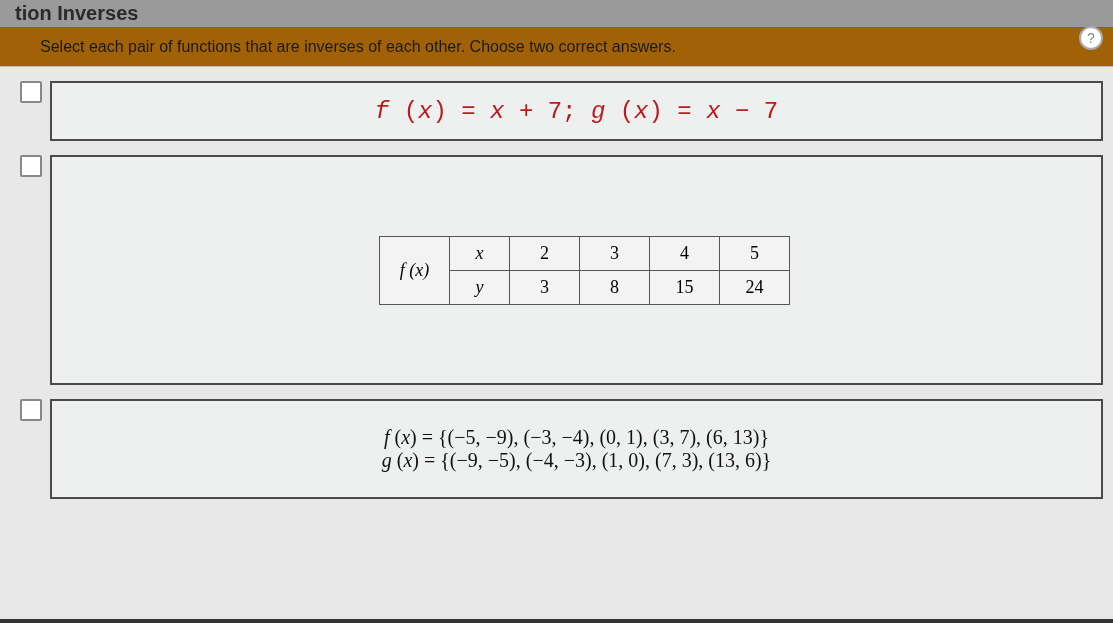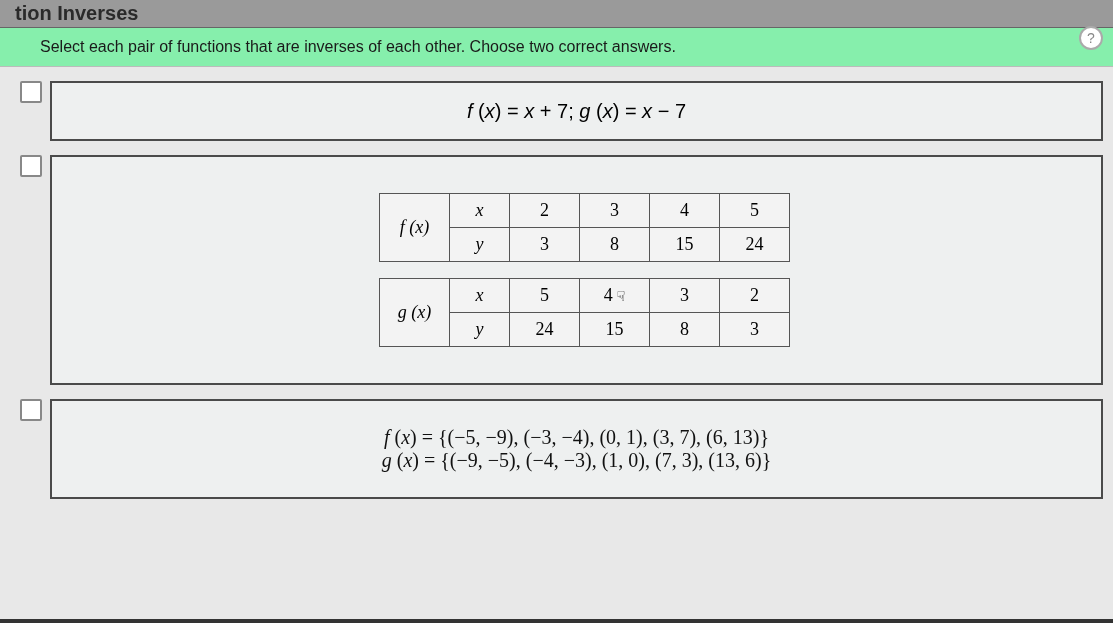--- a/index.html
+++ b/index.html
@@ -17,21 +17,21 @@
     }
     .header-bar {
       background: #9a9a9a;
       color: #2a2a2a;
       font-weight: bold;
       font-size: 20px;
       padding: 2px 15px;
       border-bottom: 1px solid #666;
     }
     .instruction {
-      background: #86efac;
+      background: #a16207;
       font-size: 16px;
       color: #1a1a1a;
       padding: 10px 20px 10px 40px;
       border-bottom: 1px solid #bbb;
     }
     .answer-row {
       display: flex;
       align-items: flex-start;
       margin: 14px 10px 0 20px;
     }
@@ -55,24 +55,24 @@
       align-items: center;
       justify-content: center;
       flex-direction: column;
       min-height: 60px;
     }
     .answer-box.tall {
       min-height: 230px;
       padding-left: 32px;
     }
     .math {
-      font-family: Liberation Sans, sans-serif;
-      font-size: 20px;
+      font-family: Liberation Mono, monospace;
+      font-size: 24px;
       font-style: italic;
-      color: #000000;
+      color: #b91c1c;
       white-space: nowrap;
     }
     .math .paren {
       font-style: normal;
     }
     .math .num {
       font-style: normal;
     }
     .table-wrap {
       margin: 8px 0;
@@ -174,41 +174,20 @@
           <td class="hdr-var">y</td>
           <td>3</td>
           <td>8</td>
           <td>15</td>
           <td>24</td>
         </tr>
       </tbody>
         </table>
     </div>
 
-    <div class="table-wrap">
-      <table>
-        <tbody>
-            <tr>
-          <td class="label-cell" rowspan="2">g (x)</td>
-          <td class="hdr-var">x</td>
-          <td>5</td>
-          <td><span>4</span><span class="cursor-hand">☟</span></td>
-          <td>3</td>
-          <td>2</td>
-        </tr>
-        <tr>
-          <td class="hdr-var">y</td>
-          <td>24</td>
-          <td>15</td>
-          <td>8</td>
-          <td>3</td>
-        </tr>
-      </tbody>
-        </table>
-    </div>
 
   </div>
 </div>
 
 <div class="answer-row">
   <div class="checkbox"></div>
   <div class="answer-box" style="min-height:100px; align-items:center;">
     <div><span class="set-math">f <span class="paren">(</span>x<span class="paren">)</span> <span class="num">=</span> <span class="brace">{</span><span class="paren">(</span><span class="num">−5</span><span class="comma">, </span><span class="num">−9</span><span class="paren">)</span><span class="comma">, </span><span class="paren">(</span><span class="num">−3</span><span class="comma">, </span><span class="num">−4</span><span class="paren">)</span><span class="comma">, </span><span class="paren">(</span><span class="num">0</span><span class="comma">, </span><span class="num">1</span><span class="paren">)</span><span class="comma">, </span><span class="paren">(</span><span class="num">3</span><span class="comma">, </span><span class="num">7</span><span class="paren">)</span><span class="comma">, </span><span class="paren">(</span><span class="num">6</span><span class="comma">, </span><span class="num">13</span><span class="paren">)</span><span class="brace">}</span></span></div>
     <div><span class="set-math">g <span class="paren">(</span>x<span class="paren">)</span> <span class="num">=</span> <span class="brace">{</span><span class="paren">(</span><span class="num">−9</span><span class="comma">, </span><span class="num">−5</span><span class="paren">)</span><span class="comma">, </span><span class="paren">(</span><span class="num">−4</span><span class="comma">, </span><span class="num">−3</span><span class="paren">)</span><span class="comma">, </span><span class="paren">(</span><span class="num">1</span><span class="comma">, </span><span class="num">0</span><span class="paren">)</span><span class="comma">, </span><span class="paren">(</span><span class="num">7</span><span class="comma">, </span><span class="num">3</span><span class="paren">)</span><span class="comma">, </span><span class="paren">(</span><span class="num">13</span><span class="comma">, </span><span class="num">6</span><span class="paren">)</span><span class="brace">}</span></span></div>
   </div>

